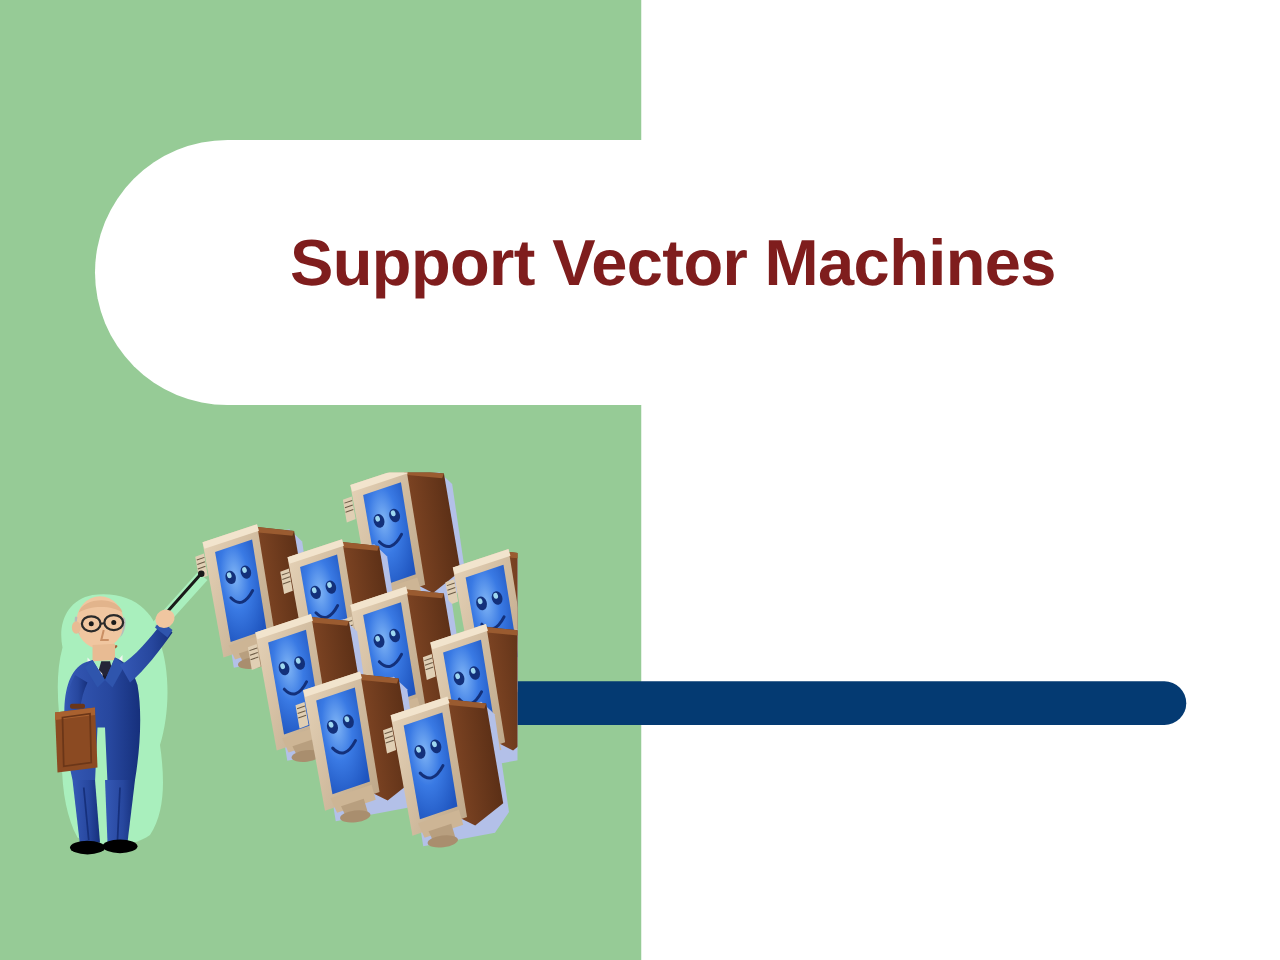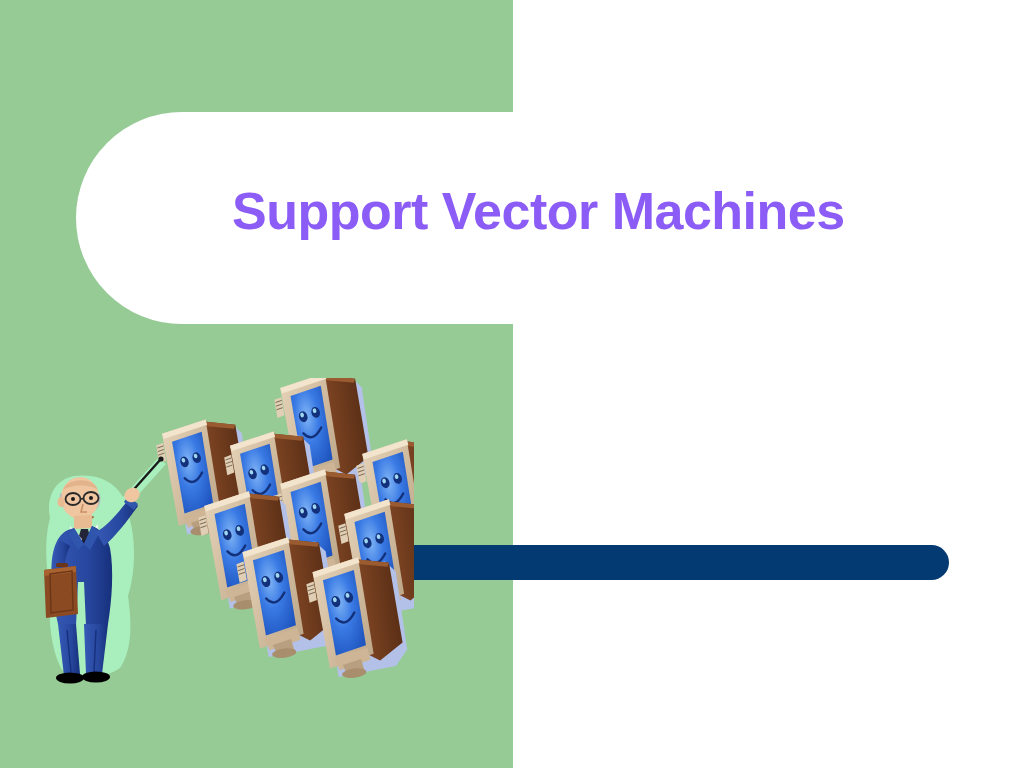--- a/index.html
+++ b/index.html
@@ -89,21 +89,21 @@
 </style>
 </head>
 <body>
 
 <div id="slide" style="background: rgb(255, 255, 255);">
 
   <div id="green-panel" style="background: rgb(150, 203, 150);"></div>
 
   <div id="title-banner" style="background: rgb(255, 255, 255);"></div>
 
-  <div id="title-text" style="color: #8b5cf6;">Support Vector Machines</div>
+  <div id="title-text" style="color: #7f1d1d;">Support Vector Machines</div>
 
   <div id="subtitle-bar" style="background: rgb(4, 58, 114);">
     <span id="subtitle-text"></span>
   </div>
 
   <div id="clipart">
     <svg viewBox="0 0 380 310" xmlns="http://www.w3.org/2000/svg">
       <defs>
         <radialGradient id="scr" cx="40%" cy="35%" r="75%">
           <stop offset="0%" stop-color="#7fb4f5"></stop>

